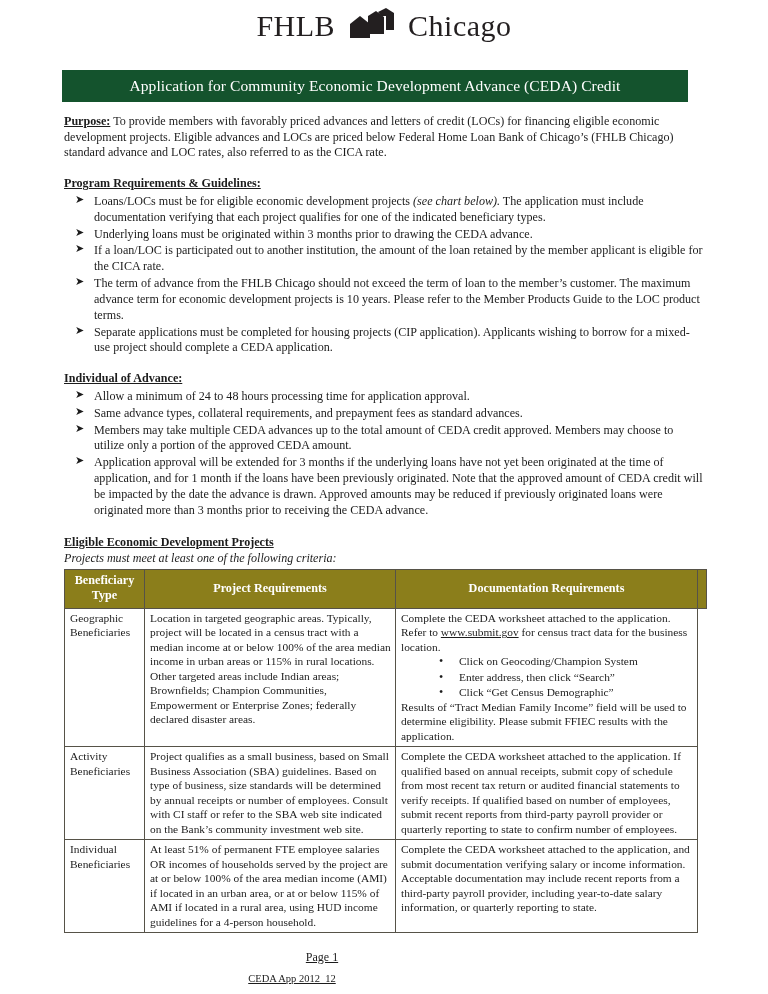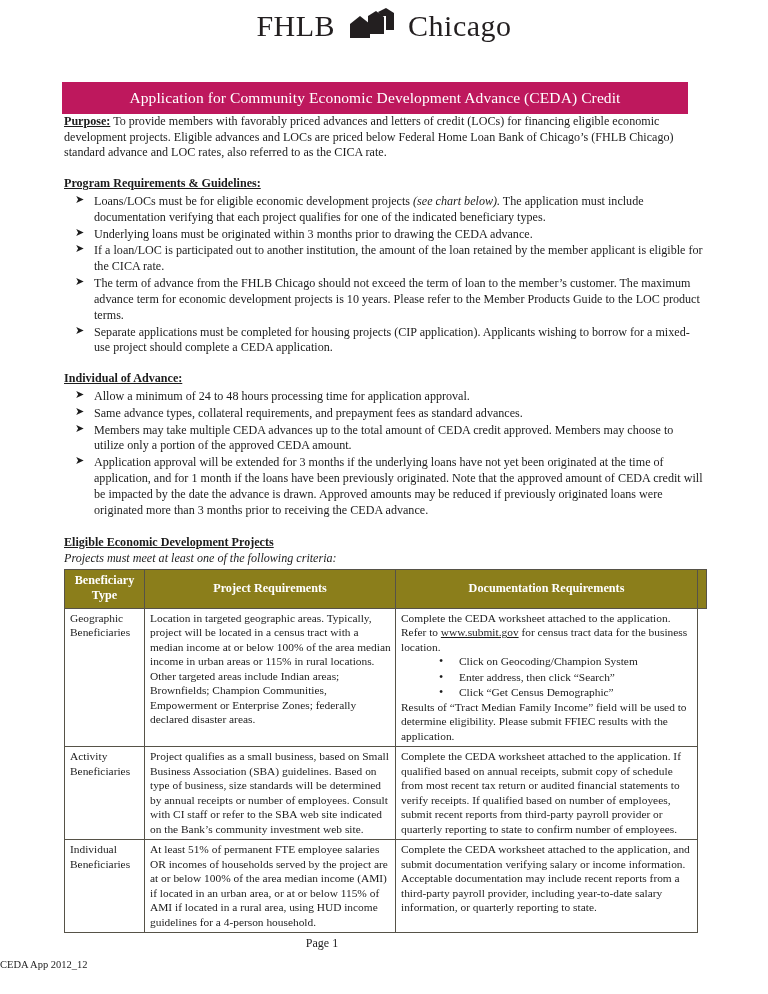--- a/index.html
+++ b/index.html
@@ -159,30 +159,31 @@
     font-size:12px;
     line-height:1.33;
   }
   a.link { color:#1c1c1c; text-decoration:underline; }
 
   .cell-pad-lg { min-height:126px; }
 
   
   .footer {
     position:absolute;
-    left:0; right:0; bottom:24px;
+    left:0; right:0; bottom:10px;
     width:644px;
+    text-decoration:underline;
   }
   .pg {
     text-align:center;
     font-size:12px;
     line-height:1.2;
   }
   .doc-id {
-    text-align:left;
+    text-align:center;
     padding-right:60px;
     font-size:10.5px;
     margin-top:9px;
   }
 </style>
 </head>
 <body>
 
 <div class="logo-wrap">
   <div class="logo">
@@ -191,21 +192,21 @@
       <svg width="48" height="34" viewBox="0 0 48 34" aria-hidden="true">
         <path d="M30 4 L38 0 L46 5 L46 22 L38 22 L38 8 L33 8 Z" fill="#231f20"></path>
         <path d="M20 8 L28 3 L36 9 L36 26 L20 26 Z" fill="#231f20"></path>
         <path d="M2 16 L12 8 L22 16 L22 30 L2 30 Z" fill="#231f20"></path>
       </svg>
     </span>
     <span class="logo-text">Chicago</span>
   </div>
 </div>
 
-<div class="banner" style="background: #be185d; margin-top: 12px;">
+<div class="banner" style="background: #14532d;">
   <span class="banner-title">Application for Community Economic Development Advance (CEDA) Credit</span>
 </div>
 
 <div class="content">
 
   <p class="para">
     <span class="bold u">Purpose:</span>
     <span>To provide members with favorably priced advances and letters of credit (LOCs) for financing eligible economic development projects.  Eligible advances and LOCs are priced below Federal Home Loan Bank of Chicago’s (FHLB Chicago) standard advance and LOC rates, also referred to as the CICA rate.</span>
   </p>
 

